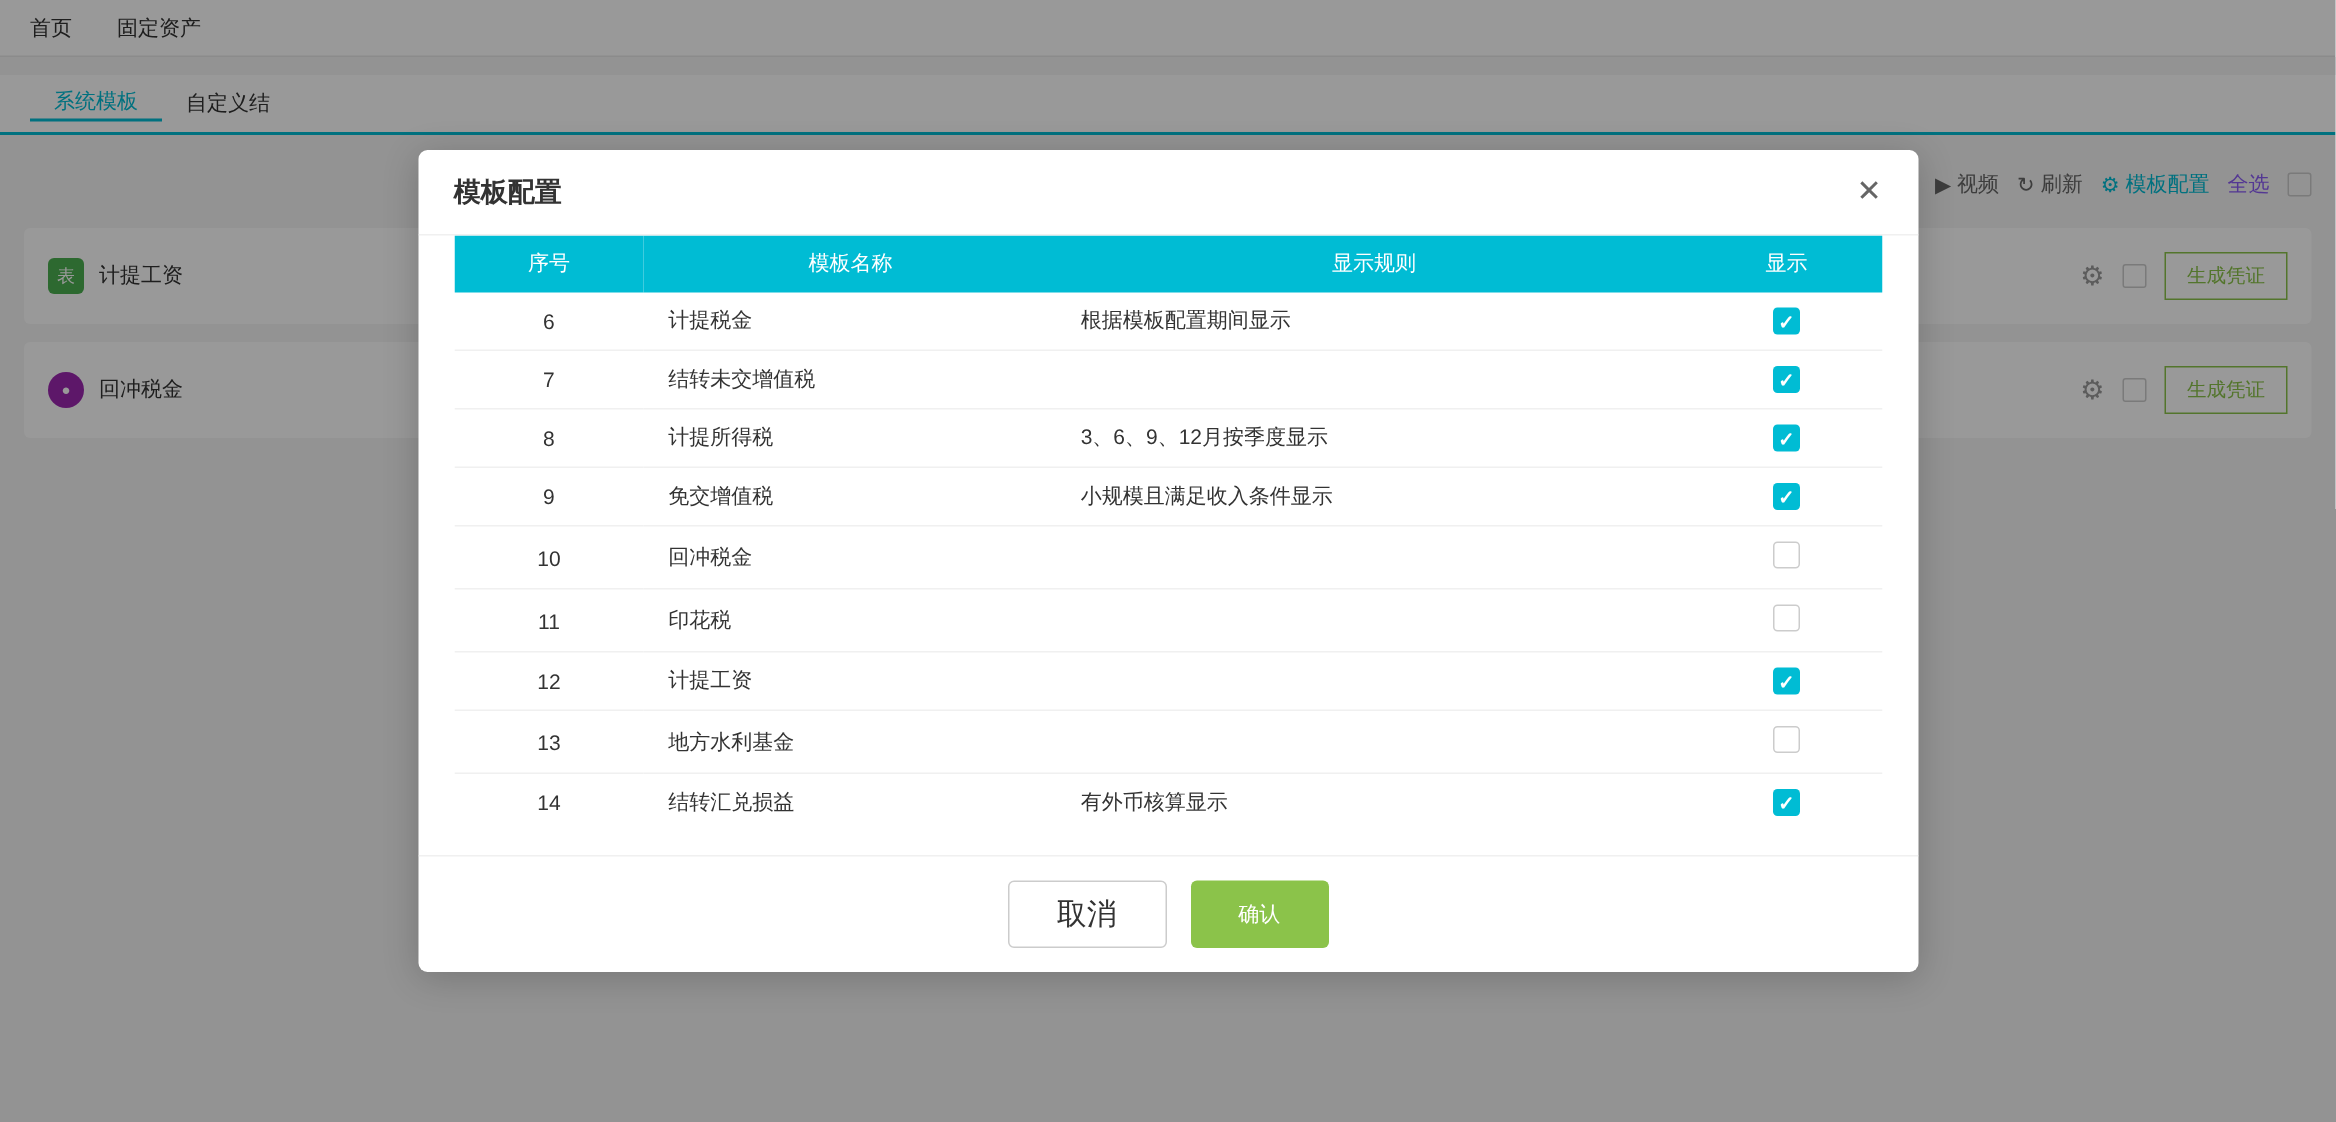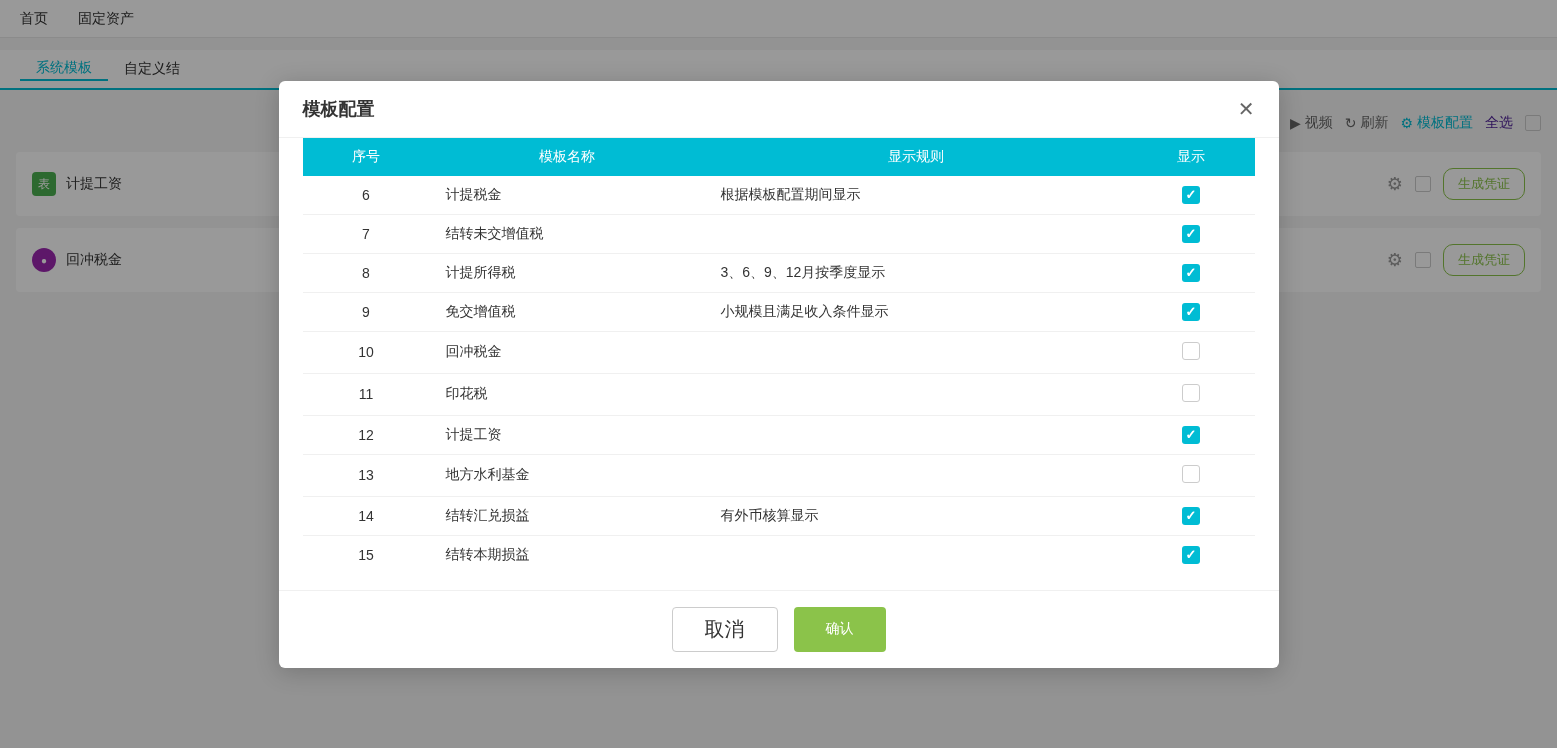--- a/index.html
+++ b/index.html
@@ -112,21 +112,21 @@
     }
     .btn-template-config {
       background: none;
       border: none;
       color: #00bcd4;
       cursor: pointer;
       font-size: 14px;
       display: flex; align-items: center; gap: 4px;
     }
     .btn-select-all {
-      color: #4c1d95;
+      color: #8b5cf6;
       font-size: 14px;
     }
 
     
     .card {
       background: #fff;
       border-radius: 4px;
       padding: 16px;
       margin-bottom: 12px;
       display: flex;
@@ -159,21 +159,21 @@
     .card-right {
       display: flex;
       align-items: center;
       gap: 12px;
     }
     .btn-generate {
       border: 1px solid #8bc34a;
       color: #8bc34a;
       background: #fff;
       padding: 6px 14px;
-      border-radius: 10px;
+      border-radius: 0;
       cursor: pointer;
       font-size: 13px;
       font-family: inherit;
     }
     .gear-icon {
       color: #999;
       font-size: 18px;
       cursor: pointer;
     }
     .checkbox-sq {
@@ -461,26 +461,20 @@
                 <td>地方水利基金</td>
                 <td></td>
                 <td style="text-align: center;"><div class="cb-unchecked"></div></td>
               </tr>
               <tr>
                 <td>14</td>
                 <td>结转汇兑损益</td>
                 <td>有外币核算显示</td>
                 <td style="text-align: center;"><div class="cb-checked"></div></td>
               </tr>
-              <tr>
-                <td>15</td>
-                <td>结转本期损益</td>
-                <td></td>
-                <td style="text-align: center;"><div class="cb-checked"></div></td>
-              </tr>
             </tbody>
         </table>
       </div>
     </div>
 
     <div class="modal-footer">
       <button class="btn-cancel">取消</button>
       <button class="btn-confirm">确认</button>
     </div>
   </div>

